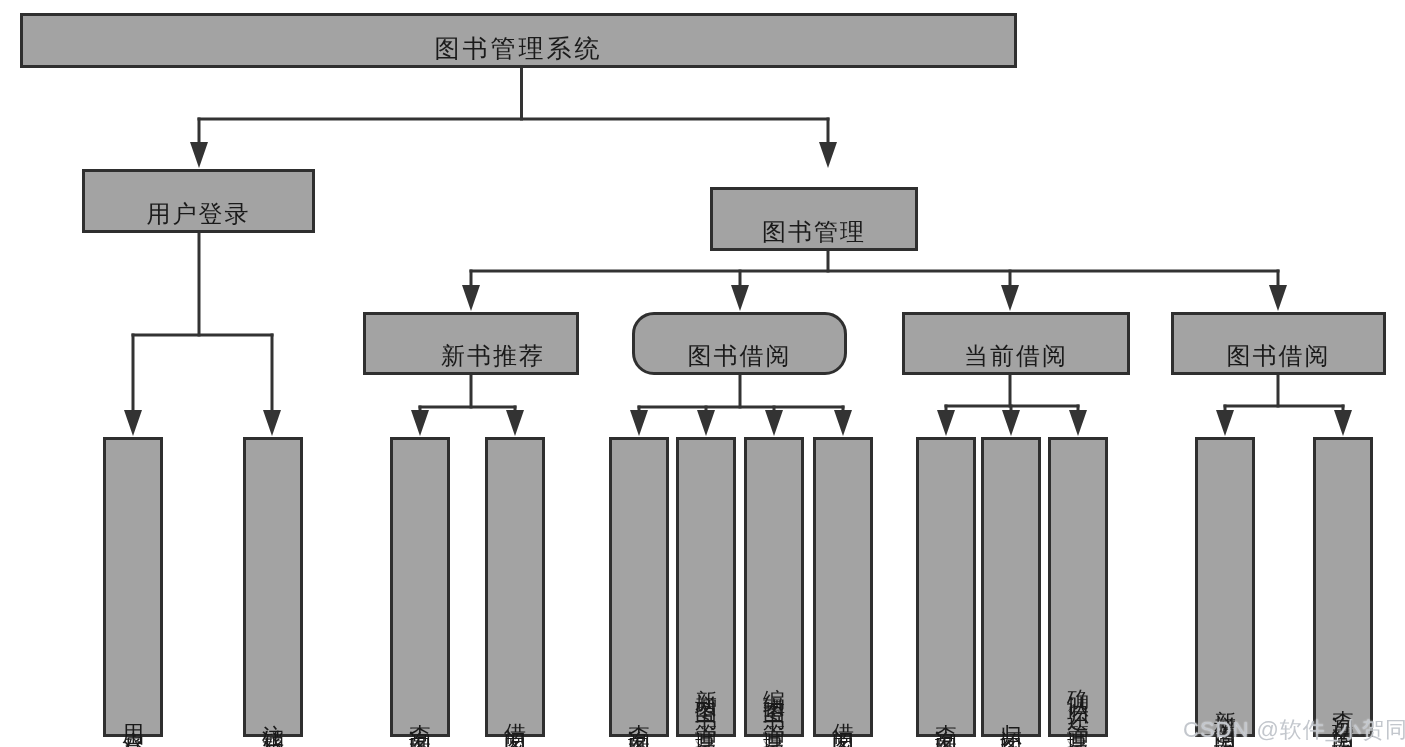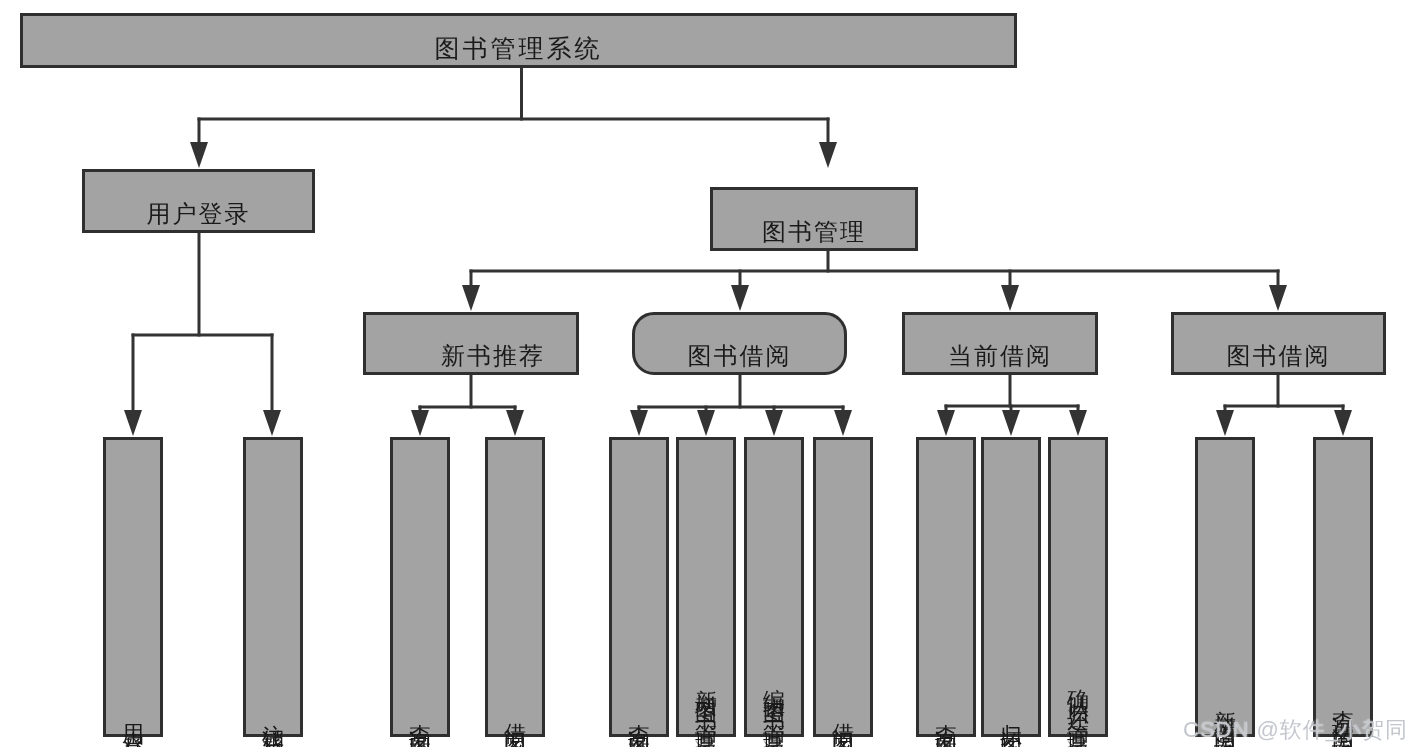--- a/index.html
+++ b/index.html
@@ -116,21 +116,21 @@
 <div class="node hbox" style="left:710px; top:169px; width:208px; height:64px;margin-top:18px;">
   <span>图书管理</span>
 </div>
 
 <div class="node hbox" style="left:363px; top:312px; width:216px; height:63px;padding-left:44px;">
   <span>新书推荐</span>
 </div>
 <div class="node hbox" style="left:632px; top:312px; width:215px; height:63px;border-radius:22px;">
   <span>图书借阅</span>
 </div>
-<div class="node hbox" style="left:902px; top:312px; width:196px; height:63px;">
+<div class="node hbox" style="left:902px; top:312px; width:228px; height:63px;">
   <span>当前借阅</span>
 </div>
 <div class="node hbox" style="left:1171px; top:312px; width:215px; height:63px;">
   <span>图书借阅</span>
 </div>
 
 <div class="node leaf" style="left:103px; top:437px; width:60px; height:300px;">
   <span class="vtext">用户登录</span>
 </div>
 <div class="node leaf" style="left:243px; top:437px; width:60px; height:300px;">

